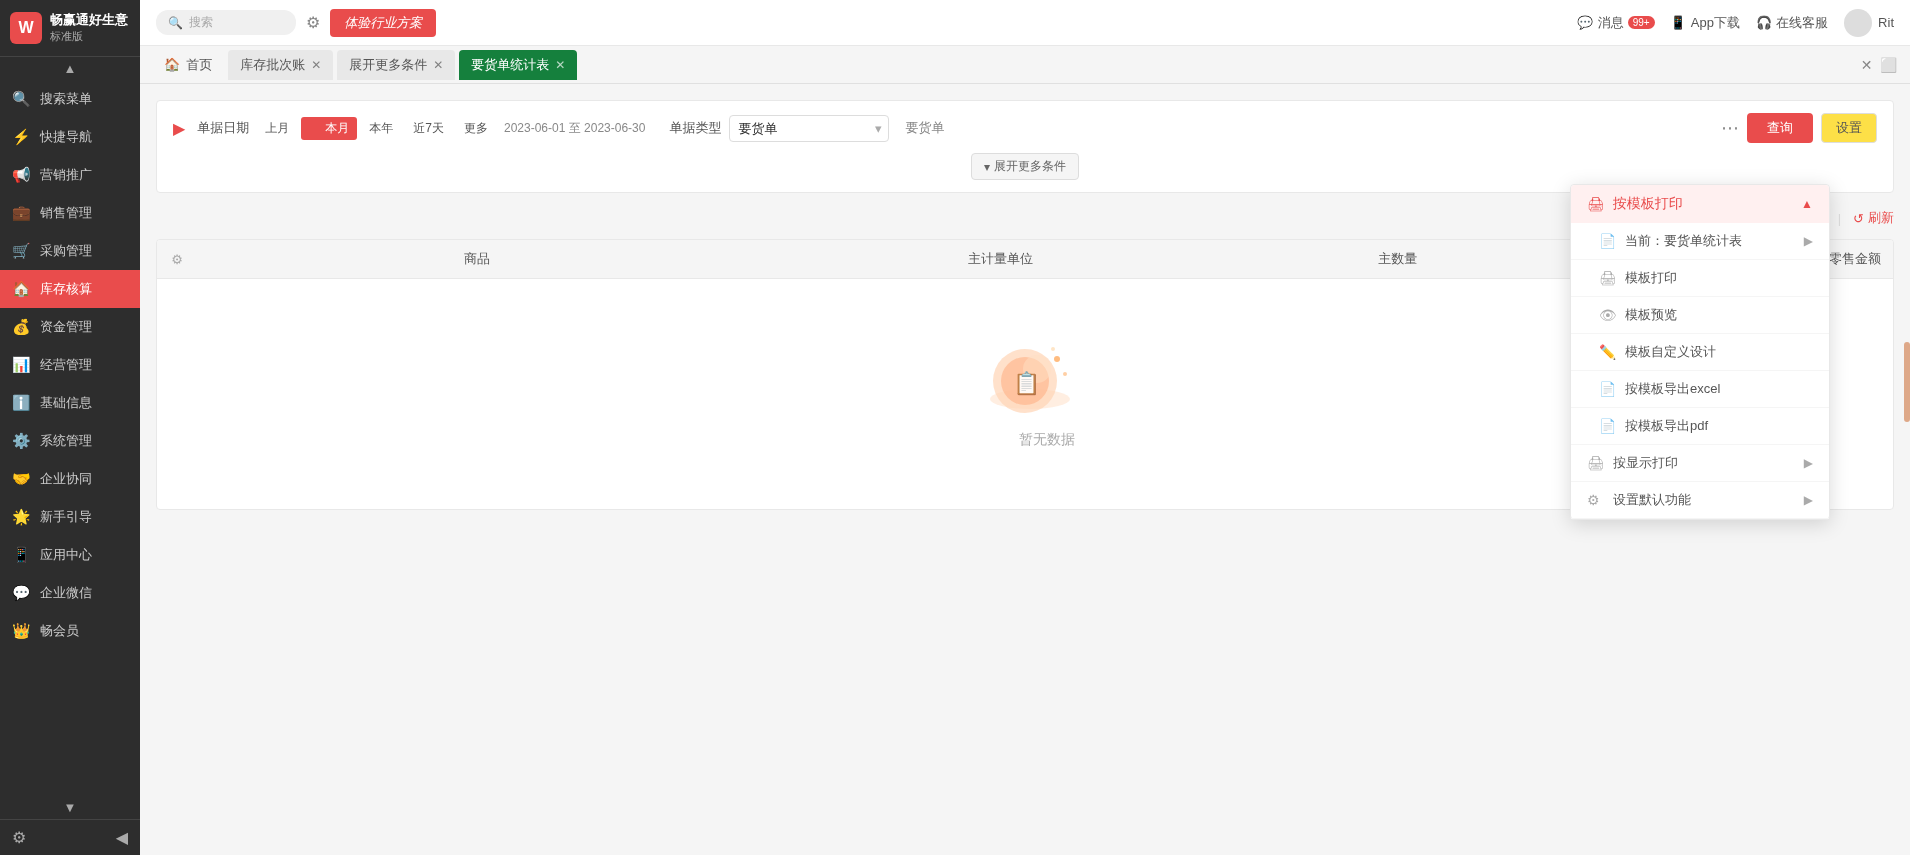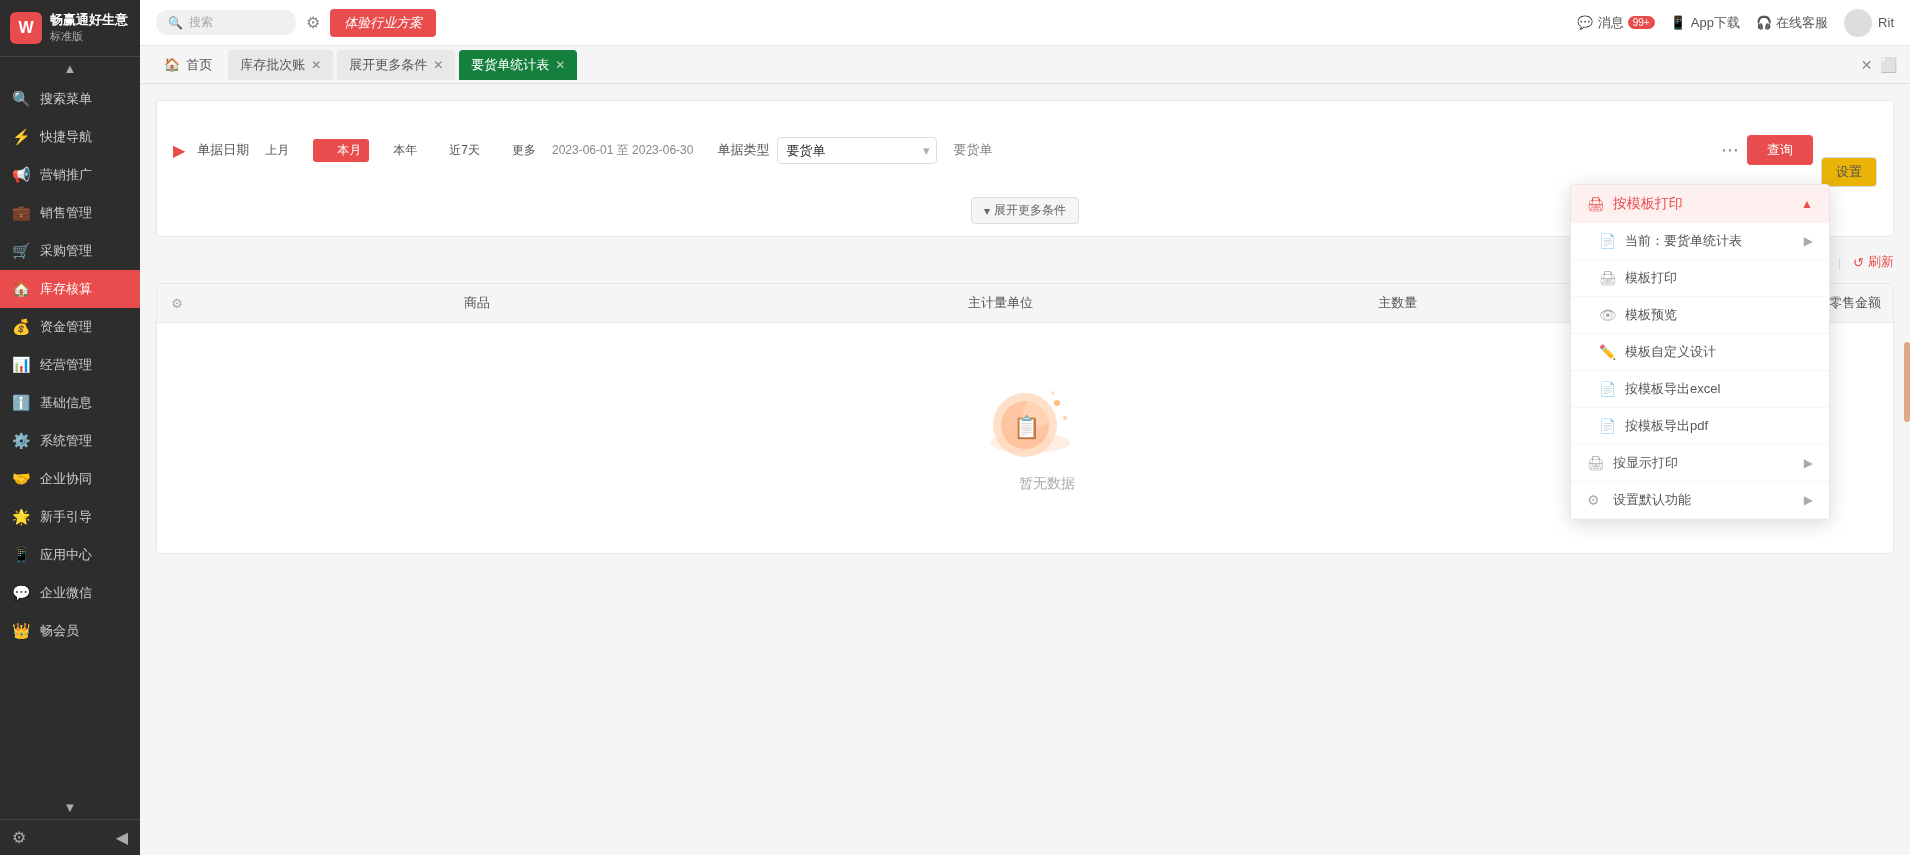--- a/index.html
+++ b/index.html
@@ -186,21 +186,21 @@
       border-radius: 4px;
       padding: 4px 12px;
       cursor: pointer;
       font-size: 12px;
       color: #666;
       display: flex;
       align-items: center;
       gap: 4px;
     }
     .filter-label { color: #555; font-size: 13px; font-family: Liberation Serif, serif; }
-    .date-range-buttons { display: flex; align-items: center; gap: 16px; }
+    .date-range-buttons { display: flex; align-items: center; gap: 4px; }
     .date-btn {
       padding: 3px 8px;
       border-radius: 3px;
       cursor: pointer;
       font-size: 12px;
       border: none;
       background: transparent;
       color: #555;
     }
     .date-btn.active { background: #e94c4c; color: white; padding-left: 24px; }
@@ -231,27 +231,26 @@
       background: #e94c4c;
       color: white;
       border: none;
       border-radius: 4px;
       padding: 6px 20px;
       cursor: pointer;
       font-size: 13px;
     }
     .btn-settings {
       border: 1px solid #ddd;
-      background: #eab308;
+      background: #fde047;
       border-radius: 4px;
       padding: 5px 14px;
       cursor: pointer;
       font-size: 13px;
       color: #555;
-      margin-top: 44px;
     }
     .btn-more { color: #888; cursor: pointer; font-size: 18px; }
 
     
     .table-toolbar {
       display: flex;
       align-items: center;
       justify-content: flex-end;
       margin-bottom: 8px;
       gap: 12px;

